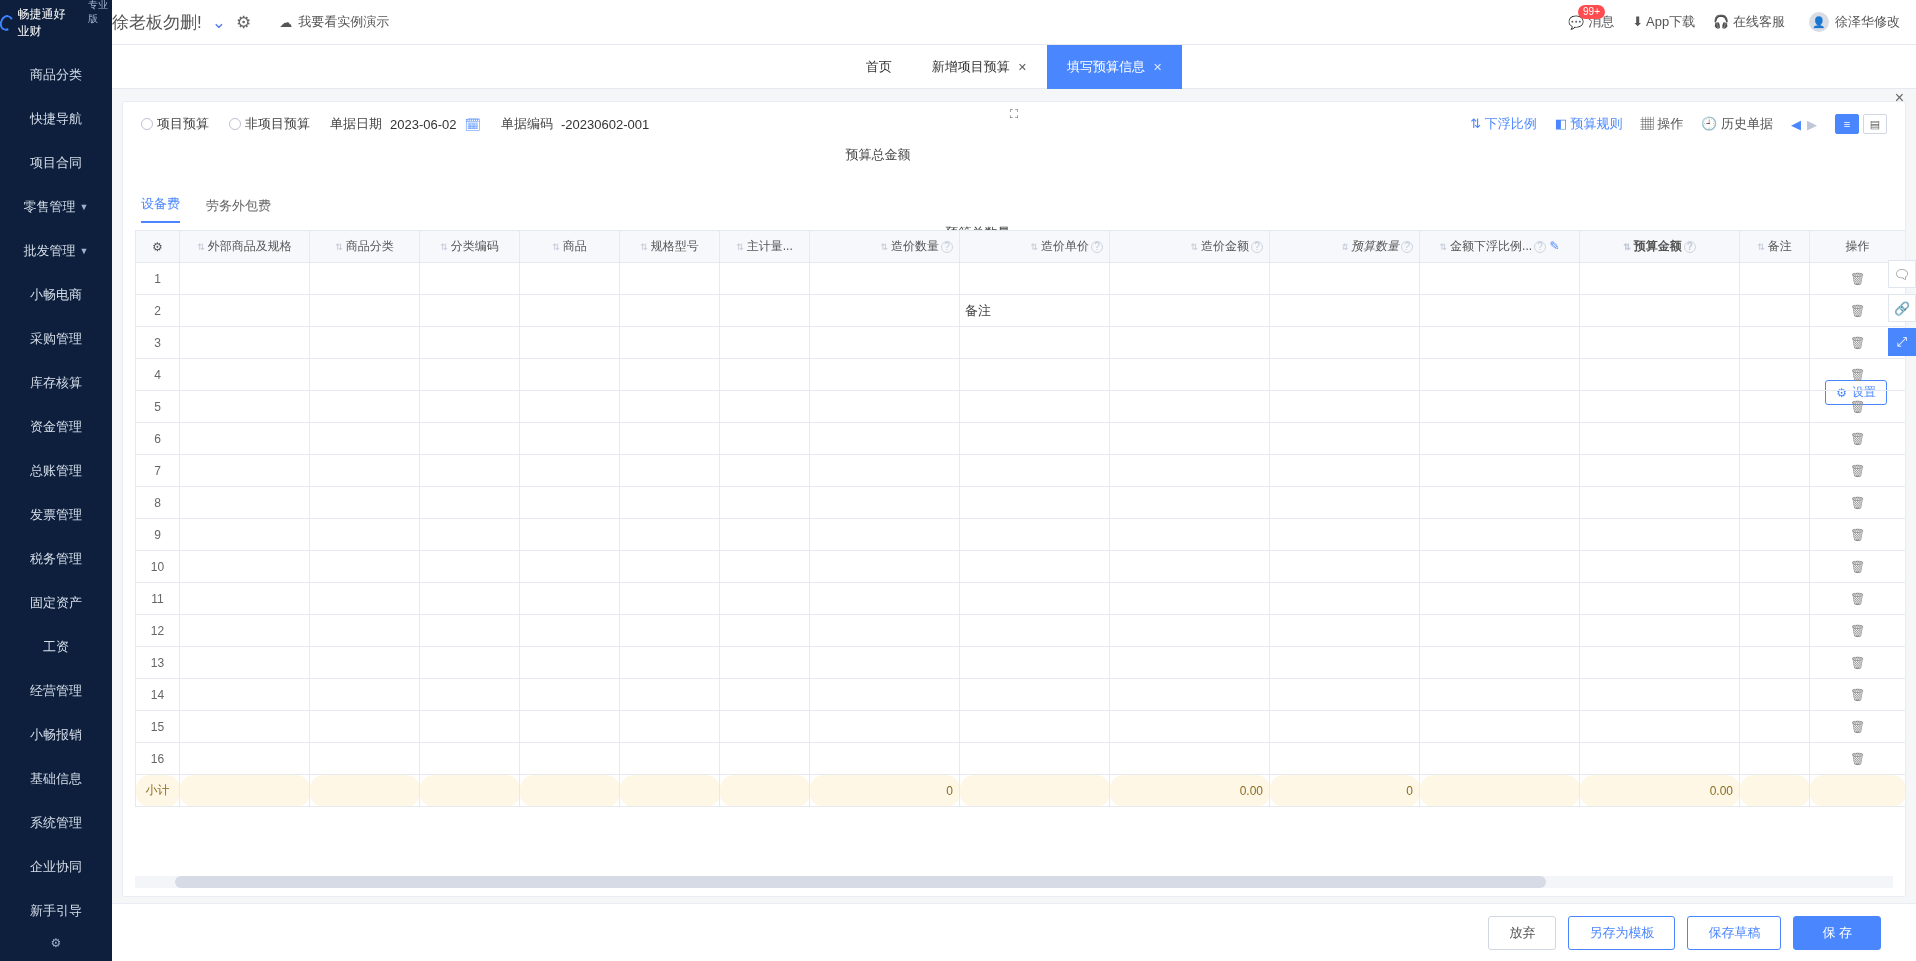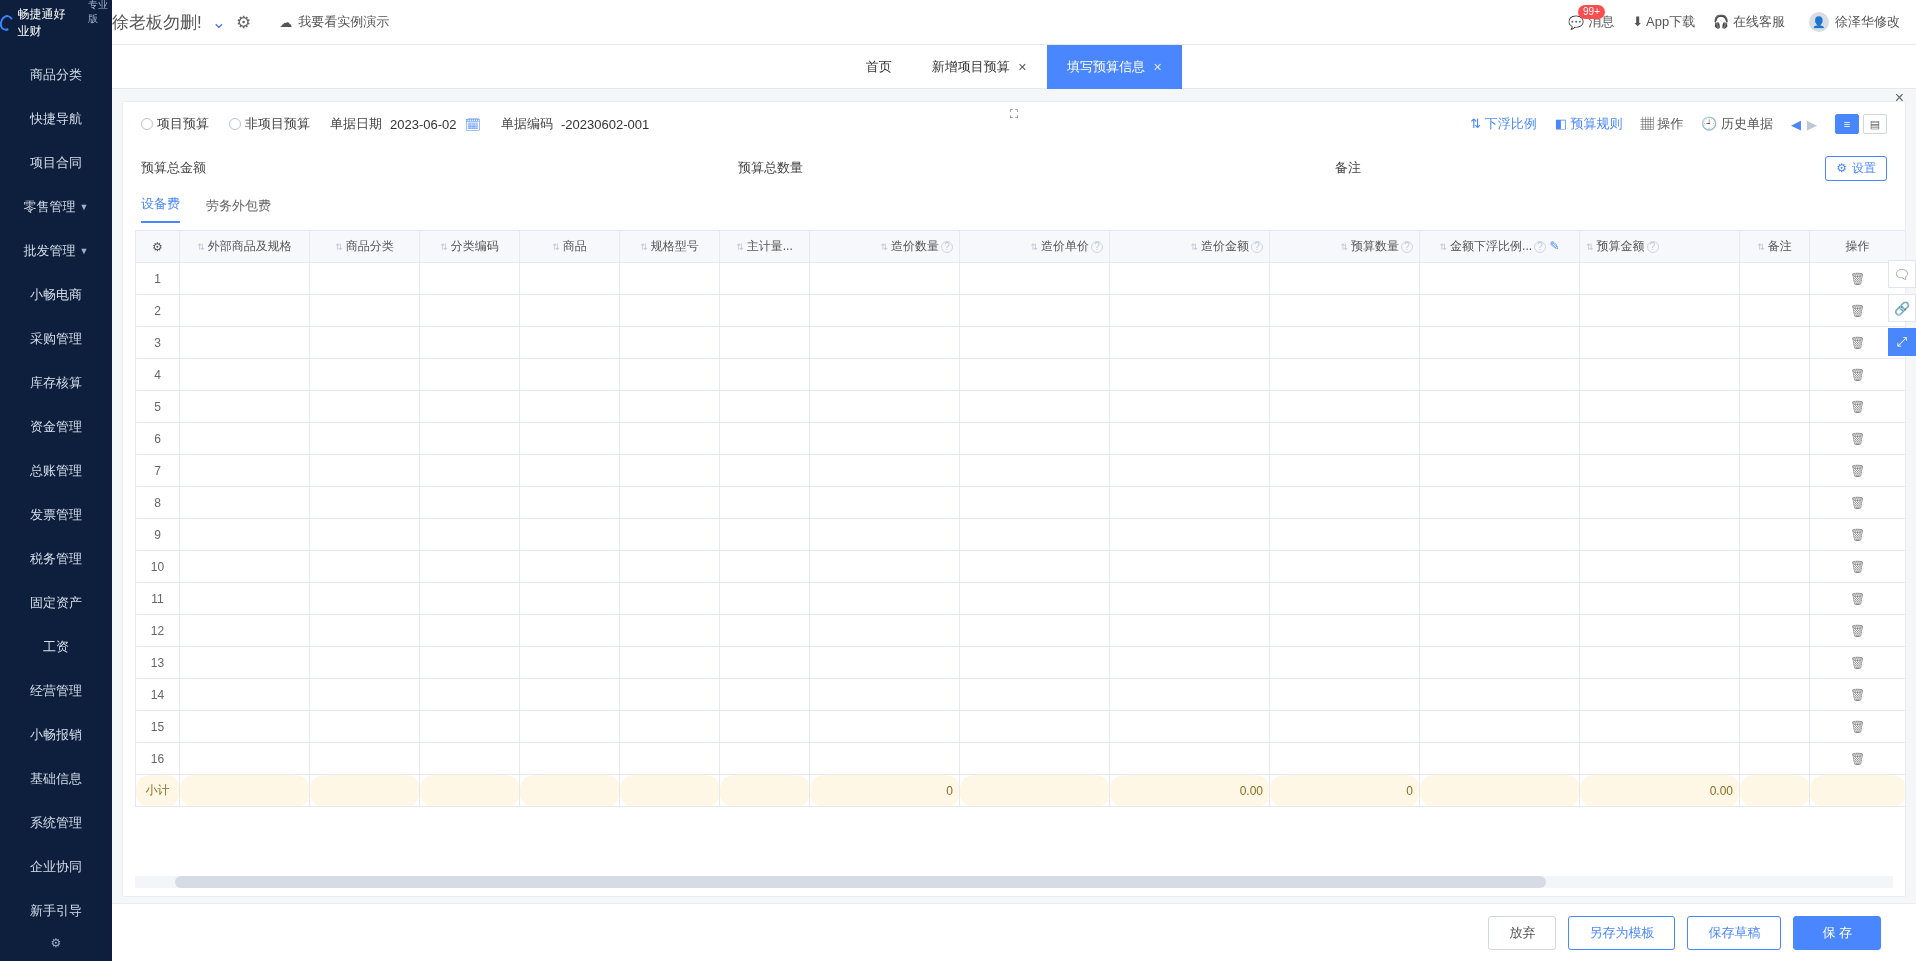--- a/index.html
+++ b/index.html
@@ -46,21 +46,21 @@
 .radio-dot { width:12px; height:12px; border:1px solid #bcc3d0; border-radius:50%; }
 .meta-pair { display:flex; align-items:center; gap:8px; }
 .meta-pair .val { color:#333; }
 .meta-actions { margin-left:auto; display:flex; align-items:center; gap:18px; color:#555; }
 .meta-actions .blue { color:#4a87ff; }
 .nav-arrows { display:flex; align-items:center; gap:6px; color:#4a87ff; }
 .view-toggle { display:flex; gap:4px; }
 .vt { width:24px; height:20px; border:1px solid #d0d6e2; display:flex; align-items:center; justify-content:center; font-size:11px; color:#666; border-radius:2px; }
 .vt.active { background:#4a87ff; border-color:#4a87ff; color:#fff; }
 
-.summary-row { display:flex; align-items:center; height:44px; padding:0 18px; gap:60px; font-size:13px; color:#444; }
+.summary-row { display:flex; align-items:center; height:44px; padding:0 18px; gap:60px; font-size:13px; color:#444;flex-direction:column; }
 .sum-item { display:flex; align-items:center; gap:12px; }
 .sum-item input { border:none; border-bottom:1px solid transparent; font-size:13px; width:260px; }
 .settings-btn { margin-left:auto; border:1px solid #4a87ff; color:#4a87ff; background:#fff; padding:3px 10px; border-radius:3px; display:flex; align-items:center; gap:5px; cursor:pointer; font-size:12px; }
 
 .inner-tabs { display:flex; align-items:flex-end; gap:26px; padding:0 18px; height:34px; border-bottom:1px solid transparent; font-size:13px; }
 .itab { padding-bottom:8px; color:#666; cursor:pointer; }
 .itab.active { color:#4a87ff; border-bottom:2px solid #4a87ff; }
 
 .table-wrap { flex:1; overflow:auto; padding:6px 12px 0 12px; }
 table { border-collapse:collapse; width:100%; table-layout:fixed; }
@@ -292,23 +292,23 @@
               <th style="width: 44px;"><span>⚙</span></th>
               <th style="width: 130px;"><span class="sort">⇅</span><span>外部商品及规格</span></th>
               <th style="width: 110px;"><span class="sort">⇅</span><span>商品分类</span></th>
               <th style="width: 100px;"><span class="sort">⇅</span><span>分类编码</span></th>
               <th style="width: 100px;"><span class="sort">⇅</span><span>商品</span></th>
               <th style="width: 100px;"><span class="sort">⇅</span><span>规格型号</span></th>
               <th style="width: 90px;"><span class="sort">⇅</span><span>主计量...</span></th>
               <th style="width: 150px; text-align: right; margin-top: 44px;"><span class="sort">⇅</span><span>造价数量</span><span class="help">?</span></th>
               <th style="width: 150px; text-align: right;"><span class="sort">⇅</span><span>造价单价</span><span class="help">?</span></th>
               <th style="width: 160px; text-align: right;"><span class="sort">⇅</span><span>造价金额</span><span class="help">?</span></th>
-              <th style="width: 150px; text-align: right;"><span class="sort">⇅</span><span>预算数量</span><span class="help">?</span></th>
+              <th style="width: 150px; text-align: right; font-style: italic;"><span class="sort">⇅</span><span>预算数量</span><span class="help">?</span></th>
               <th style="width: 160px;"><span class="sort">⇅</span><span>金额下浮比例...</span><span class="help">?</span> <span style="color:#4a87ff">✎</span></th>
-              <th style="width: 160px; text-align: left;"><span class="sort">⇅</span><span>预算金额</span><span class="help">?</span></th>
+              <th style="width: 160px; text-align: center; font-weight: bold;"><span class="sort">⇅</span><span>预算金额</span><span class="help">?</span></th>
               <th style="width: 70px;"><span class="sort">⇅</span><span>备注</span></th>
               <th style="width: 96px;"><span>操作</span></th>
             </tr>
           </thead>
         <tbody id="tbody">
             <tr>
               <td class="row-num">1</td>
               <td></td>
               <td></td>
               <td></td>

